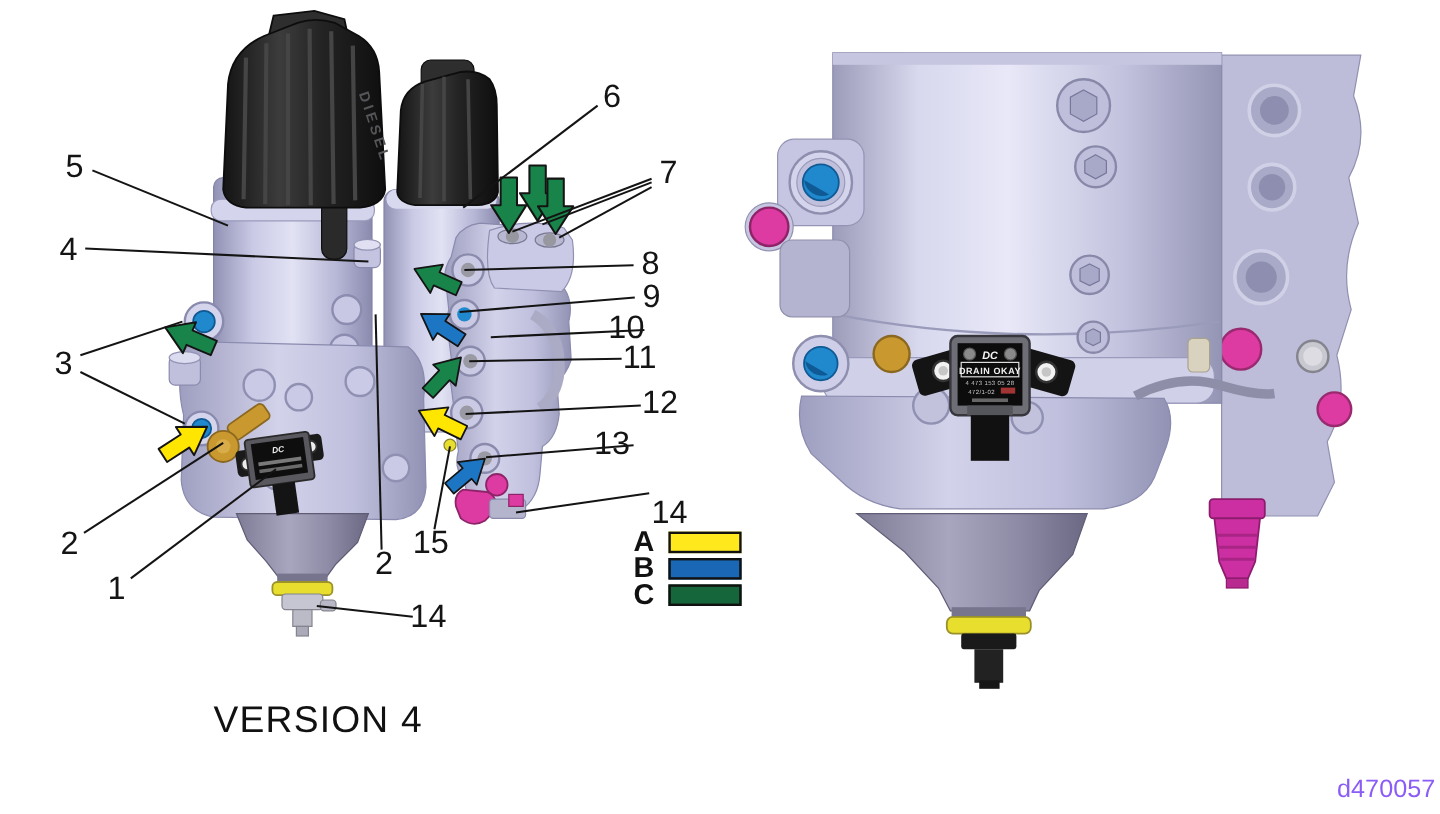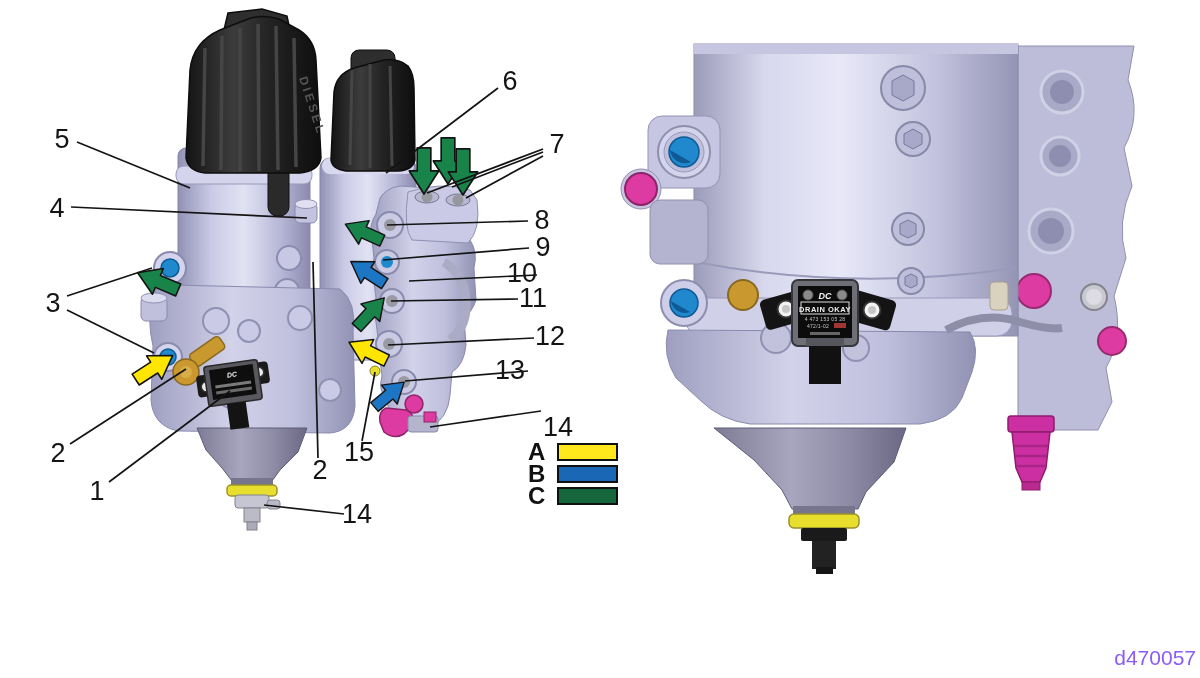--- a/index.html
+++ b/index.html
@@ -353,15 +353,16 @@
   <div class="legend-row">
     <div class="legend-letter">B</div>
     <div class="legend-swatch" style="background: rgb(26, 104, 181);"></div>
   </div>
   <div class="legend-row">
     <div class="legend-letter">C</div>
     <div class="legend-swatch" style="background: rgb(21, 102, 59);"></div>
   </div>
 </div>
 
+<div class="caption" style="left:178px;top:582px">VERSION 4</div>
 <div class="figcode" style="left:1102px;top:646px;width:94px;text-align:right">d470057</div>
 
 </div>
 
 </body></html>

